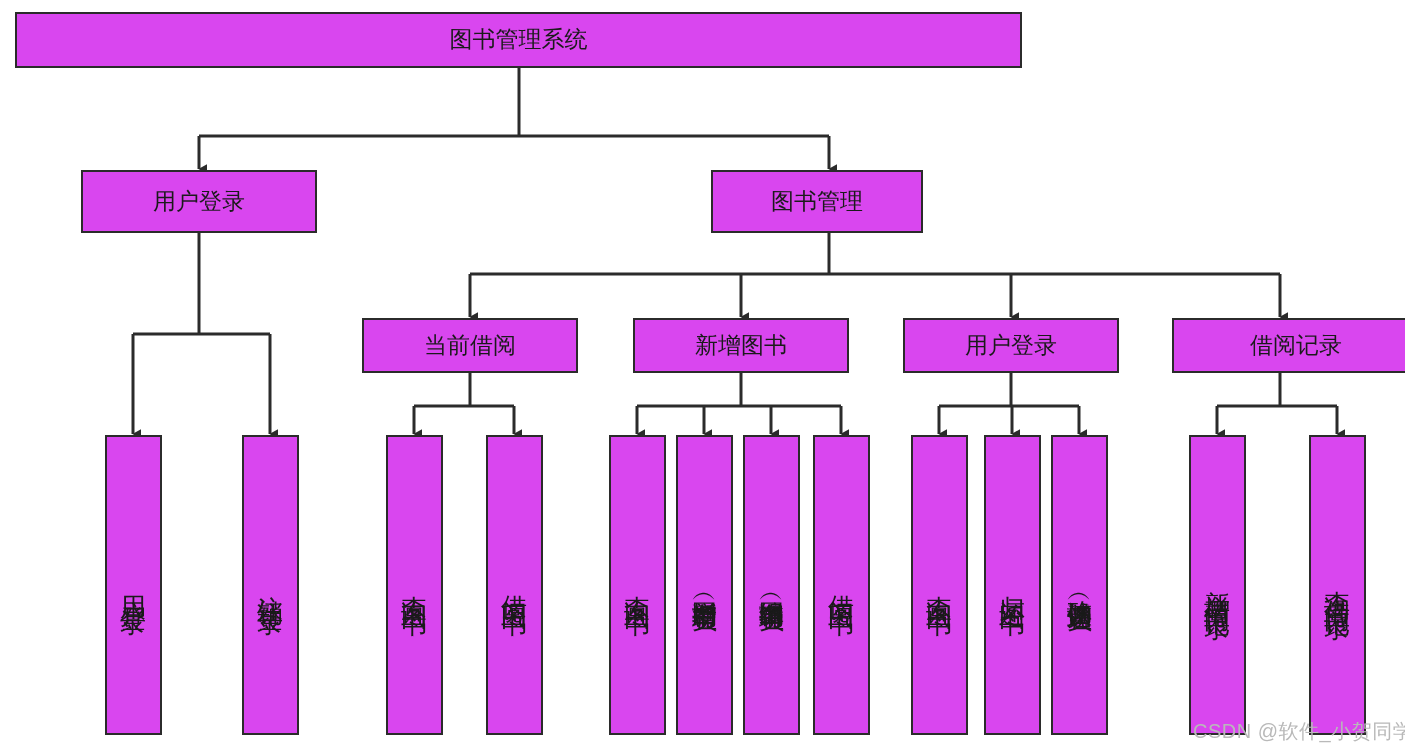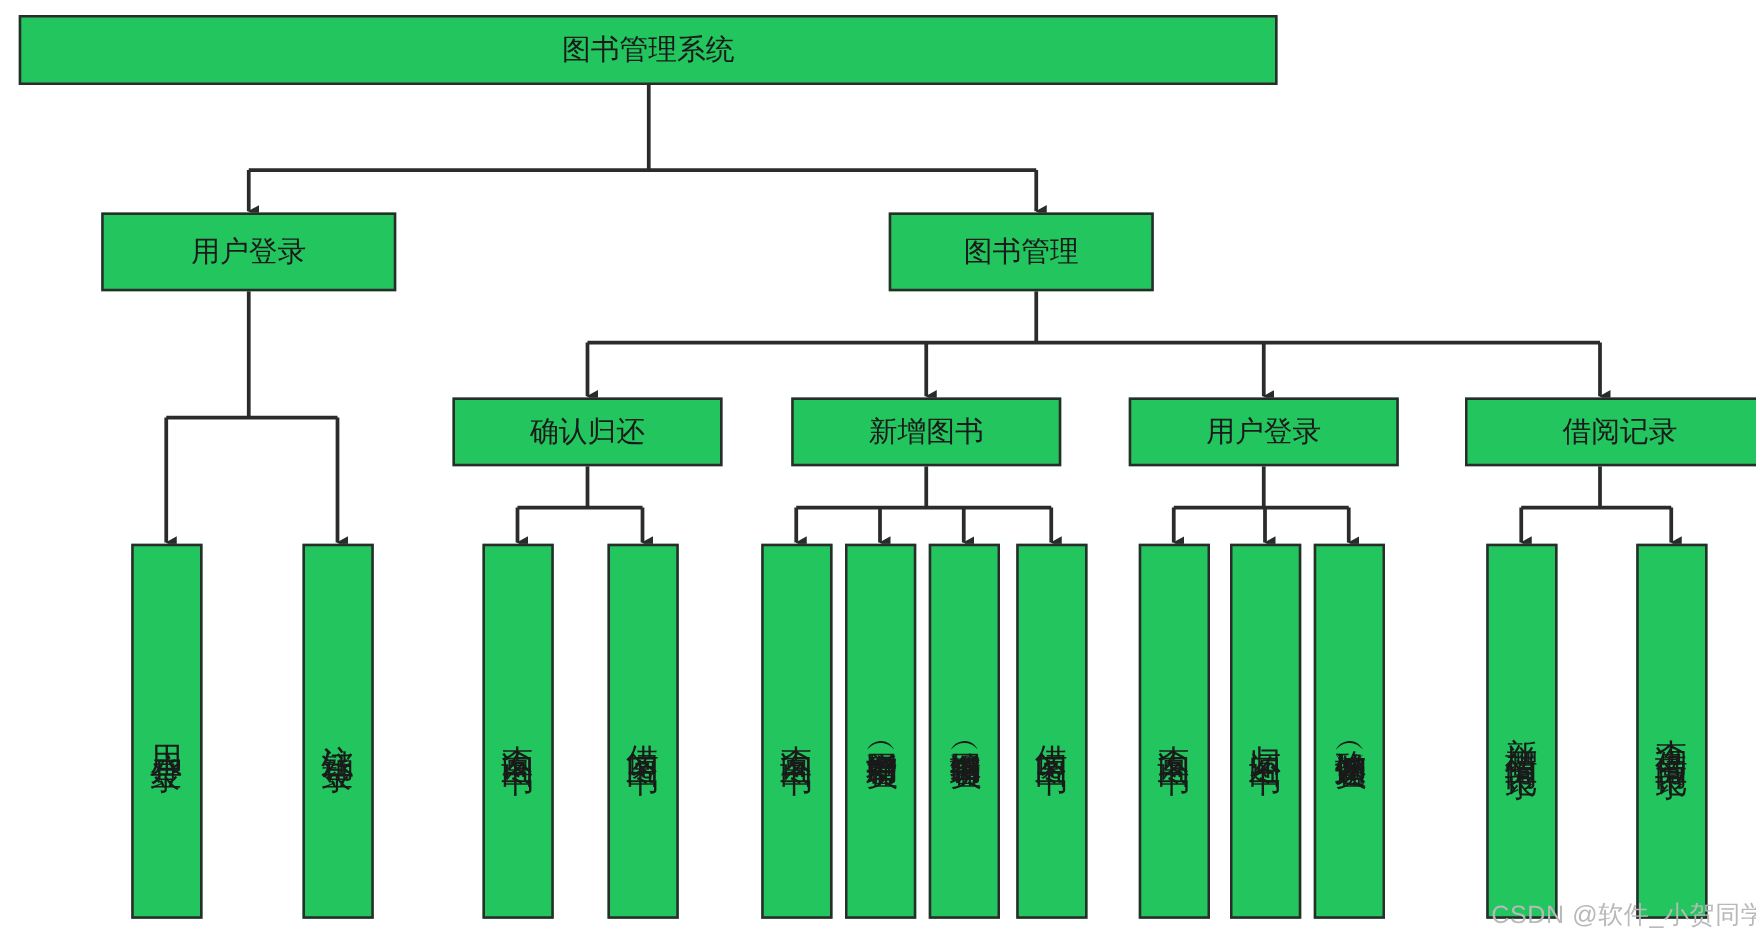--- a/index.html
+++ b/index.html
@@ -22,21 +22,21 @@
   svg.connectors {
     position: absolute;
     left: 0;
     top: 0;
     width: 1405px;
     height: 747px;
   }
   .node {
     position: absolute;
     box-sizing: border-box;
-    background: #22c55e;
+    background: #d946ef;
     border: 2px solid #7f1d1d;
     display: flex;
     align-items: center;
     justify-content: center;
     overflow: hidden;
   }
   .node-label {
     color: #1a1a1a;
     text-align: center;
     line-height: 1.12;
@@ -119,21 +119,21 @@
       <div class="node horizontal" style="left: 15px; top: 12px; width: 1007px; height: 56px; border-color: rgb(43, 43, 43);">
         <span class="node-label" style="color: rgb(26, 26, 26);">图书管理系统</span>
       </div>
       <div class="node horizontal" style="left: 81px; top: 170px; width: 236px; height: 63px; border-color: rgb(43, 43, 43);">
         <span class="node-label" style="color: rgb(26, 26, 26);">用户登录</span>
       </div>
       <div class="node horizontal" style="left: 711px; top: 170px; width: 212px; height: 63px; border-color: rgb(43, 43, 43);">
         <span class="node-label" style="color: rgb(26, 26, 26);">图书管理</span>
       </div>
       <div class="node horizontal" style="left: 362px; top: 318px; width: 216px; height: 55px; border-color: rgb(43, 43, 43);">
-        <span class="node-label" style="color: rgb(26, 26, 26);">确认归还</span>
+        <span class="node-label" style="color: rgb(26, 26, 26);">当前借阅</span>
       </div>
       <div class="node horizontal" style="left: 633px; top: 318px; width: 216px; height: 55px; border-color: rgb(43, 43, 43);">
         <span class="node-label" style="color: rgb(26, 26, 26);">新增图书</span>
       </div>
       <div class="node horizontal" style="left: 903px; top: 318px; width: 216px; height: 55px; border-color: rgb(43, 43, 43);">
         <span class="node-label" style="color: rgb(26, 26, 26);">用户登录</span>
       </div>
       <div class="node horizontal" style="left: 1172px; top: 318px; width: 248px; height: 55px; border-color: rgb(43, 43, 43);">
         <span class="node-label" style="color: rgb(26, 26, 26);">借阅记录</span>
       </div>

